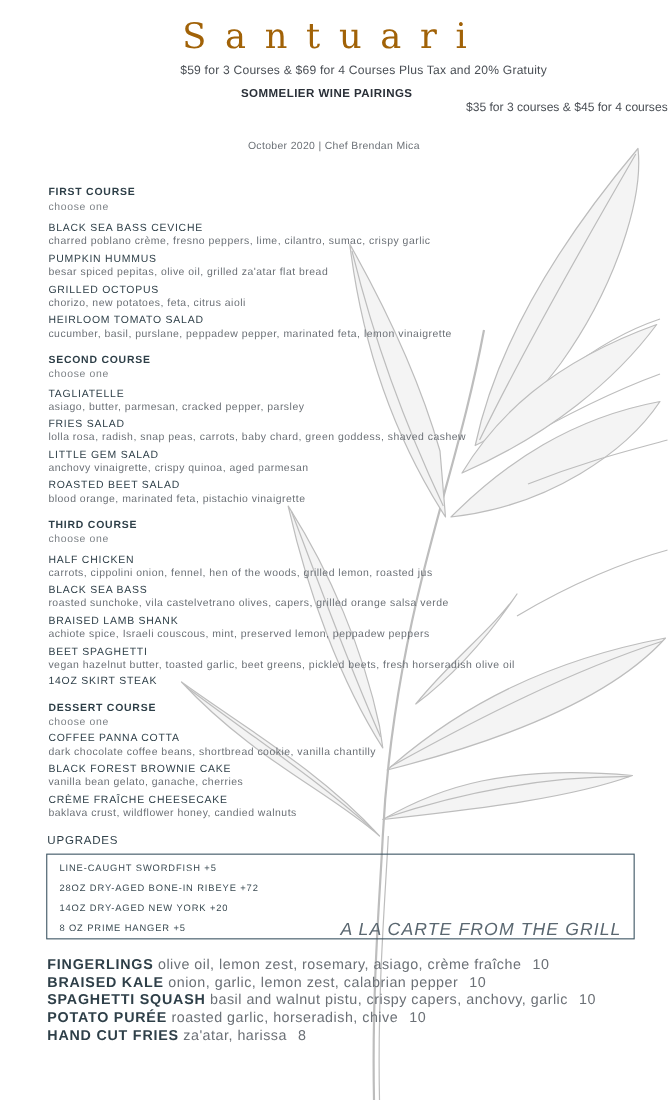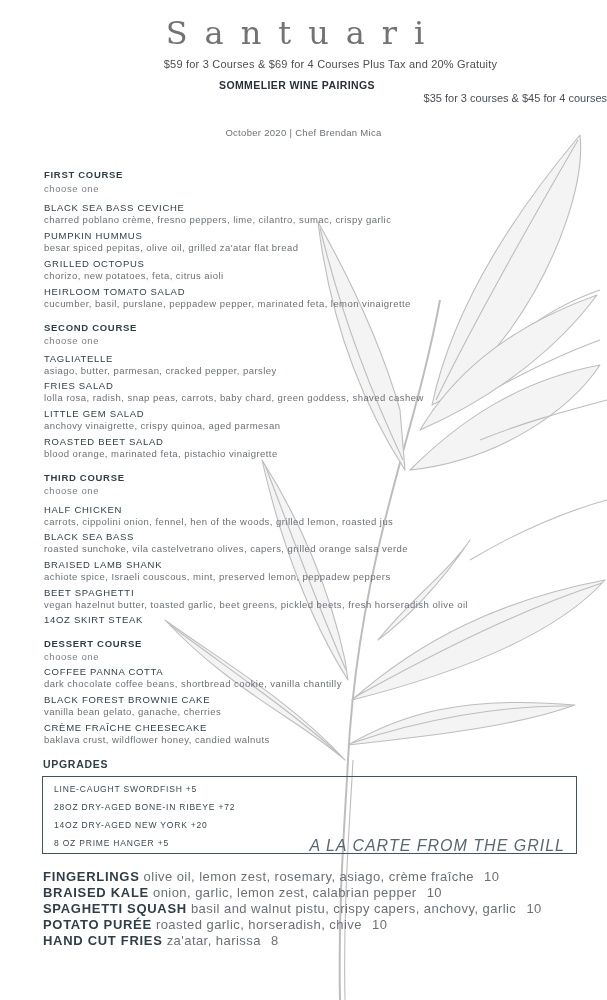--- a/index.html
+++ b/index.html
@@ -1,32 +1,32 @@
 <!DOCTYPE html>
 <html><head>
   <meta charset="utf-8">
   <style>
     html, body { margin: 0; padding: 0; background: #ffffff; }
     body { width: 607px; height: 1000px; position: relative; overflow: hidden;
       font-family: "Liberation Sans", sans-serif; color: #2e3a44; }
     .leaf-art { position: absolute; left: 0; top: 0; width: 607px; height: 1000px; pointer-events: none; z-index: 0; }
     .content { position: absolute; left: 0; top: 0; width: 607px; height: 1000px; z-index: 1; }
     .title { position: absolute; left: 0; width: 607px; top: 14px; text-align: center;
-      font-family: "DejaVu Serif", serif; font-size: 32px; letter-spacing: 17px; color: #737373; font-weight: normal; }
+      font-family: "DejaVu Serif", serif; font-size: 32px; letter-spacing: 17px; color: #a16207; font-weight: normal; }
     .pricing { position: absolute; left: 0; width: 607px; top: 58px; text-align: center; font-size: 11px; color: #4a4f55; letter-spacing: 0.2px; padding-left: 27px; }
     .wine-title { position: absolute; left: 0; width: 534px; top: 79px; text-align: center; font-size: 10.5px; font-weight: bold; letter-spacing: 0.4px; color: #2a3038; padding-left: 30px; }
     .wine-price { position: absolute; left: 0; width: 607px; top: 92px; text-align: right; font-size: 11px; color: #4a4f55; }
     .date { position: absolute; left: 0; width: 607px; top: 127px; text-align: center; font-size: 9.5px; color: #6b7076; letter-spacing: 0.3px; }
 
     .course-head { position: absolute; left: 44px; font-size: 9.5px; font-weight: bold; letter-spacing: 0.7px; color: #2e3f48; }
     .choose { position: absolute; left: 44px; font-size: 9.5px; color: #7c8186; letter-spacing: 0.6px; }
     .dish-name { position: absolute; left: 44px; font-size: 9.5px; font-weight: normal; letter-spacing: 0.7px; color: #2e3f48; white-space: nowrap; }
     .dish-desc { position: absolute; left: 44px; font-size: 9.5px; color: #6b7076; letter-spacing: 0.45px; white-space: nowrap; }
 
-    .upgrades-title { position: absolute; left: 43px; top: 758px; font-size: 10.5px; font-weight: bold; letter-spacing: 0.7px; color: #2e3f48; }
+    .upgrades-title { position: absolute; left: 43px; top: 758px; font-size: 10.5px; font-weight: normal; letter-spacing: 0.7px; color: #2e3f48; }
     .upgrades-box { position: absolute; left: 42px; top: 776px; width: 535px; height: 78px; border: 1px solid #3d5563; box-sizing: border-box; }
     .upgrade-item { position: absolute; left: 11px; font-size: 8.5px; letter-spacing: 0.8px; color: #3a4a52; white-space: nowrap; }
     .alacarte { position: absolute; right: 11px; top: 60px; font-size: 16px; letter-spacing: 1px; color: #5a6770; white-space: nowrap; font-style: italic; }
 
     .side { position: absolute; left: 43px; font-size: 13px; white-space: nowrap; letter-spacing: 0.45px; text-align: right; }
     .side-name { font-weight: bold; color: #2e3f48; letter-spacing: 0.7px; }
     .side-desc { color: #6b7076; }
     .side-price { color: #6b7076; margin-left: 6px; }
   </style>
 </head>

